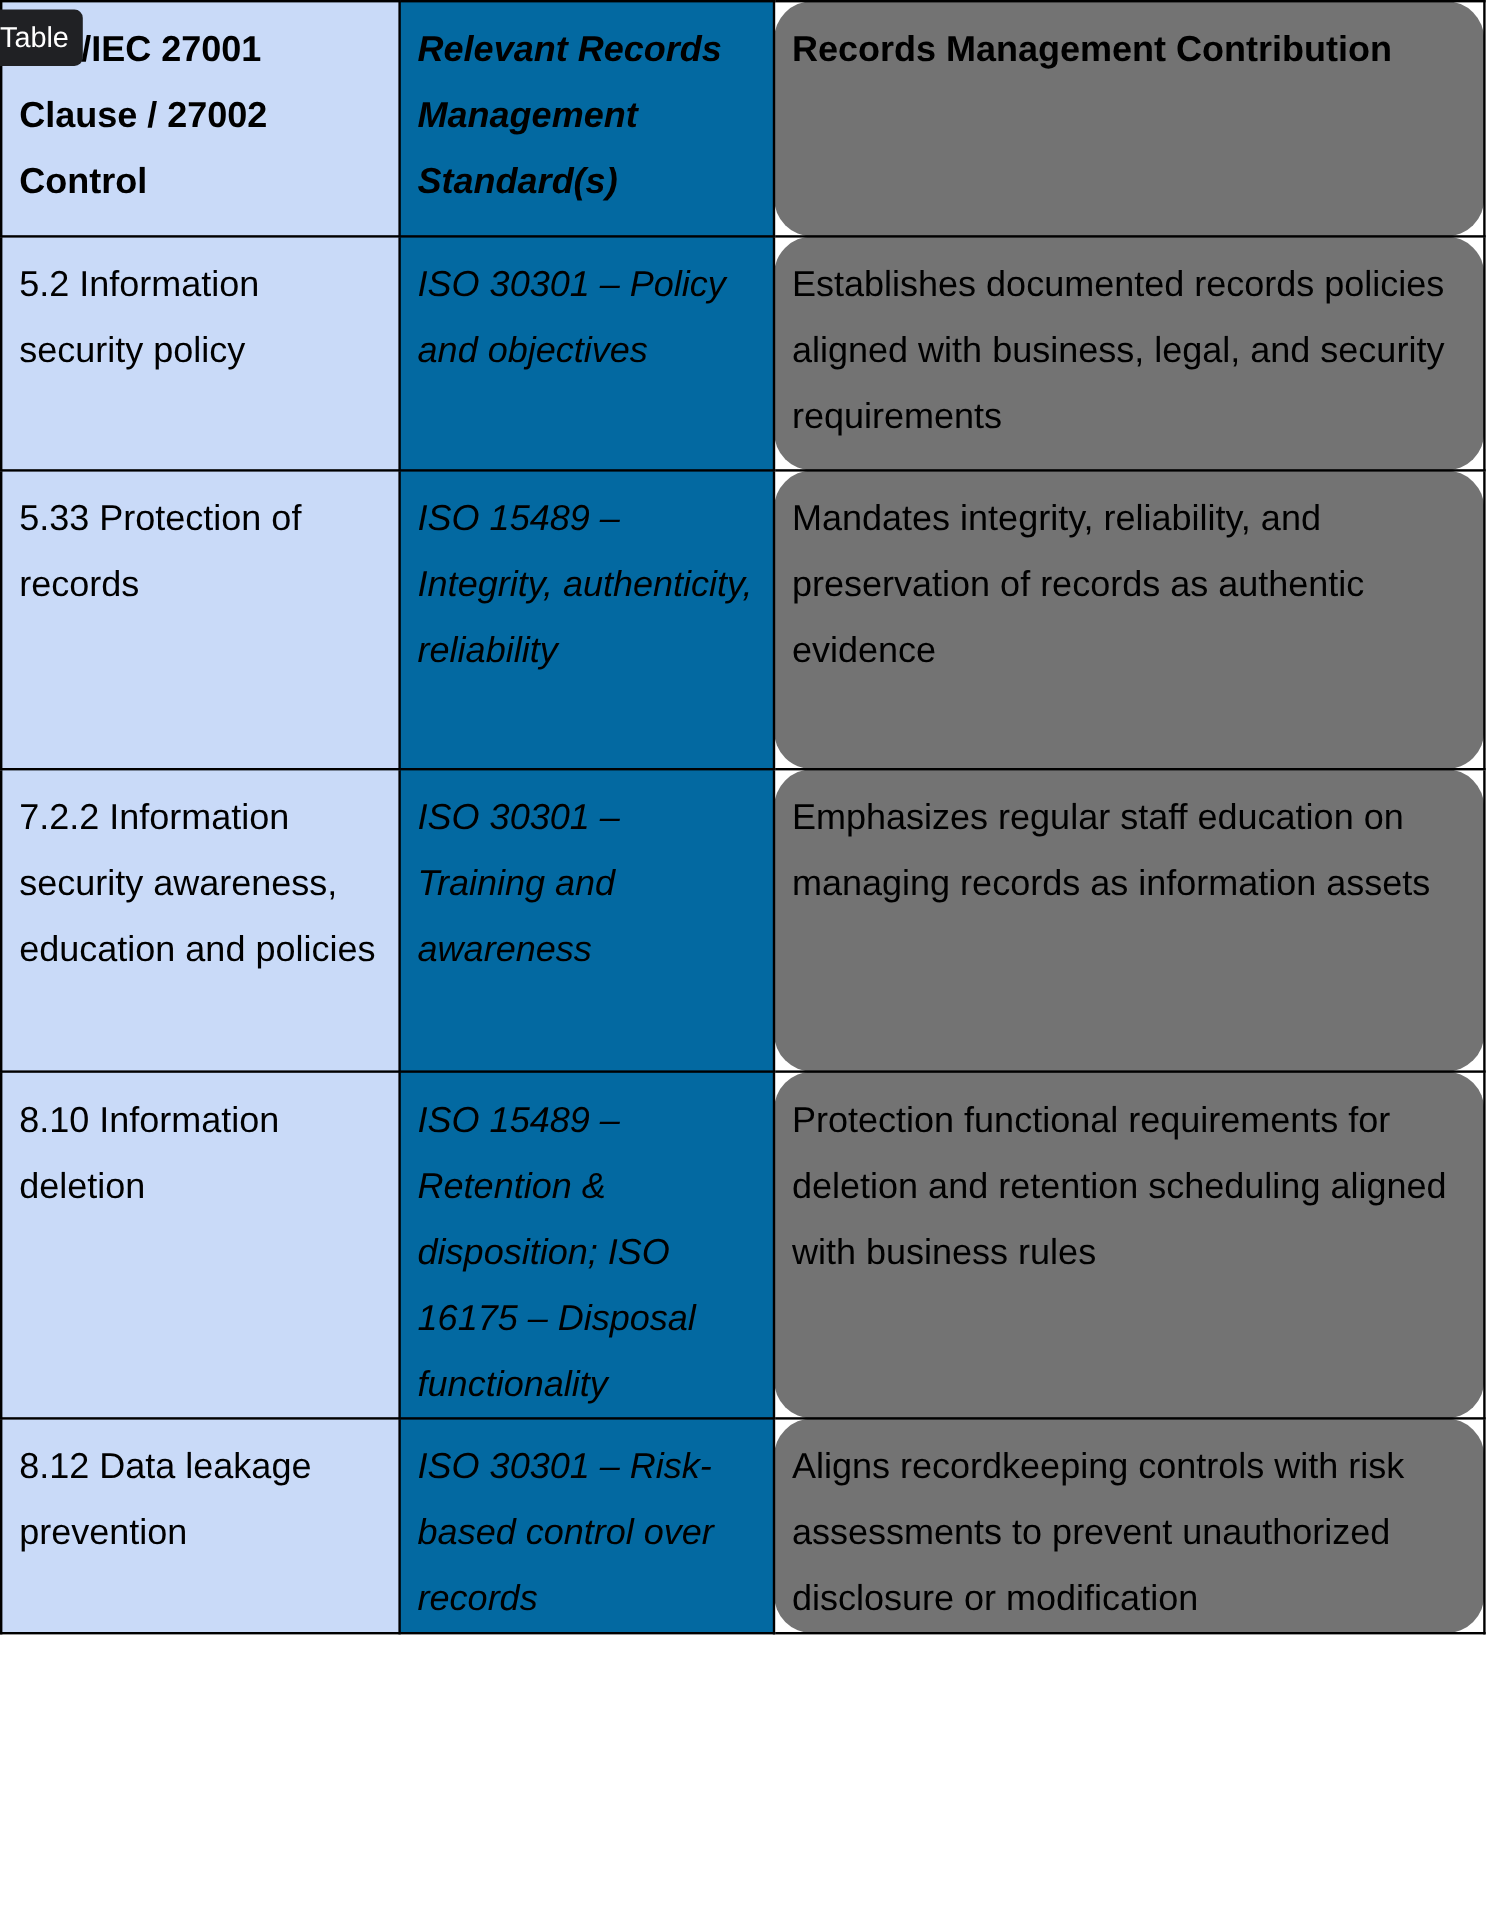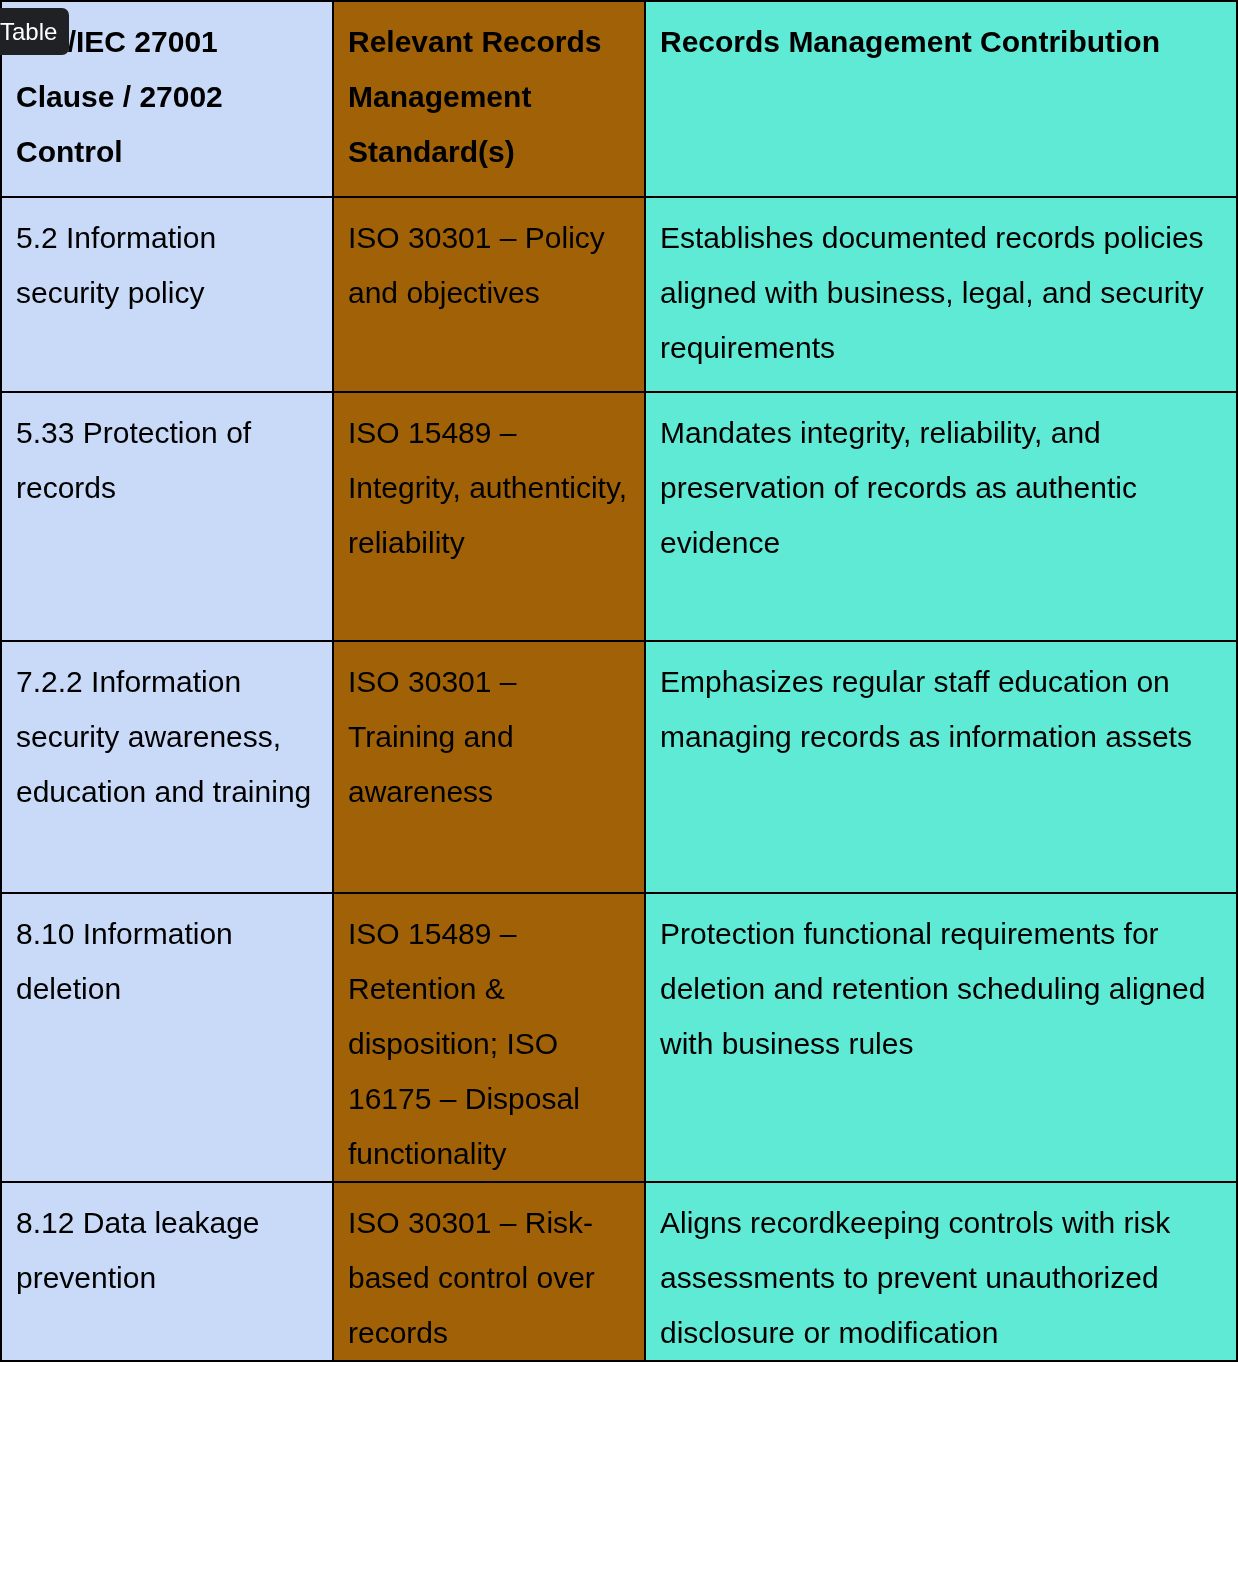--- a/index.html
+++ b/index.html
@@ -7,22 +7,22 @@
          font-family: "Liberation Sans", sans-serif; color: #000; }
   table.map { position: absolute; left: 0; top: 0; border-collapse: collapse;
               table-layout: fixed; width: 1236px; }
   table.map td, table.map th {
     border: 2px solid #000; vertical-align: top; text-align: left;
     padding: 12px 14px 0 14px; font-size: 30px; line-height: 55px;
     box-sizing: border-box;
   }
   table.map th { font-weight: bold; }
   .c1 { background: #c9daf8; width: 332px; }
-  .c2 { background: #a16207; width: 312px; }
-  .c3 { background: #5eead4; width: 592px; }
+  .c2 { background: #0369a1; width: 312px; font-style: italic; }
+  .c3 { background: #737373; width: 592px; border-radius: 32px; }
   .cell-text { display: block; }
   .spell { text-decoration-color: #f4909e;
            text-decoration-thickness: 3px; text-underline-offset: 5px; }
   .tooltip {
     position: absolute; left: -14px; top: 8px; height: 47px; padding: 0 12px 0 14px;
     background: #202124; color: #fff; border-radius: 7px;
     font-size: 24px; line-height: 47px; z-index: 5;
   }
 </style>
 </head>
@@ -65,21 +65,21 @@
         </td>
     <td class="c2">
           <span class="cell-text">ISO 15489 – Integrity, authenticity, reliability</span>
         </td>
     <td class="c3">
           <span class="cell-text">Mandates integrity, reliability, and preservation of records as authentic evidence</span>
         </td>
   </tr>
   <tr style="height:252px">
     <td class="c1">
-          <span class="cell-text"><span>7.2.2 Information security awareness, education </span><span class="spell">and</span><span> training</span></span>
+          <span class="cell-text"><span>7.2.2 Information security awareness, education </span><span class="spell">and</span><span> policies</span></span>
         </td>
     <td class="c2">
           <span class="cell-text">ISO 30301 – Training and awareness</span>
         </td>
     <td class="c3">
           <span class="cell-text">Emphasizes regular staff education on managing records as information assets</span>
         </td>
   </tr>
   <tr style="height:267px">
     <td class="c1">

